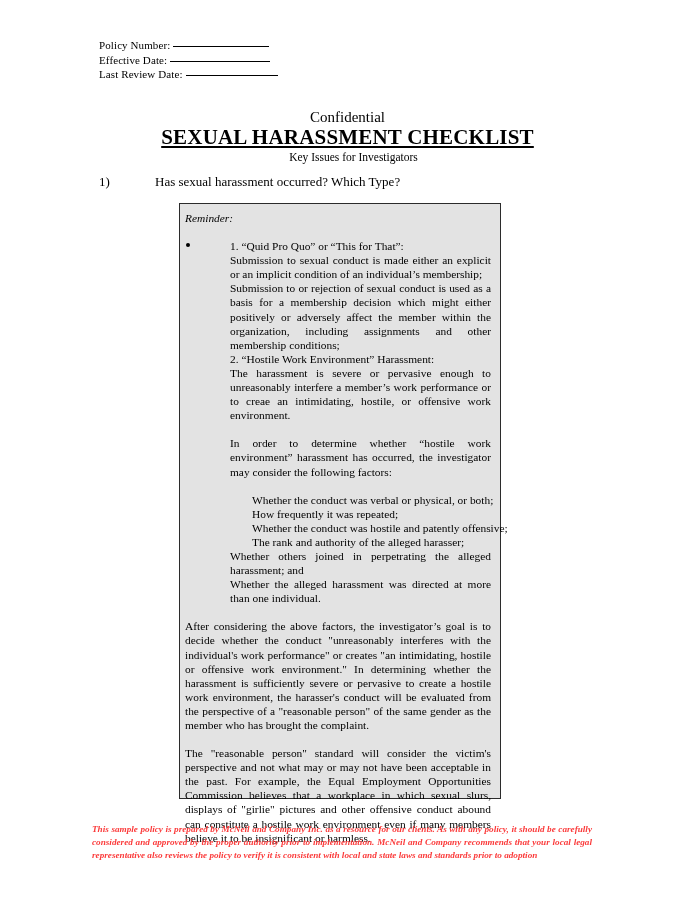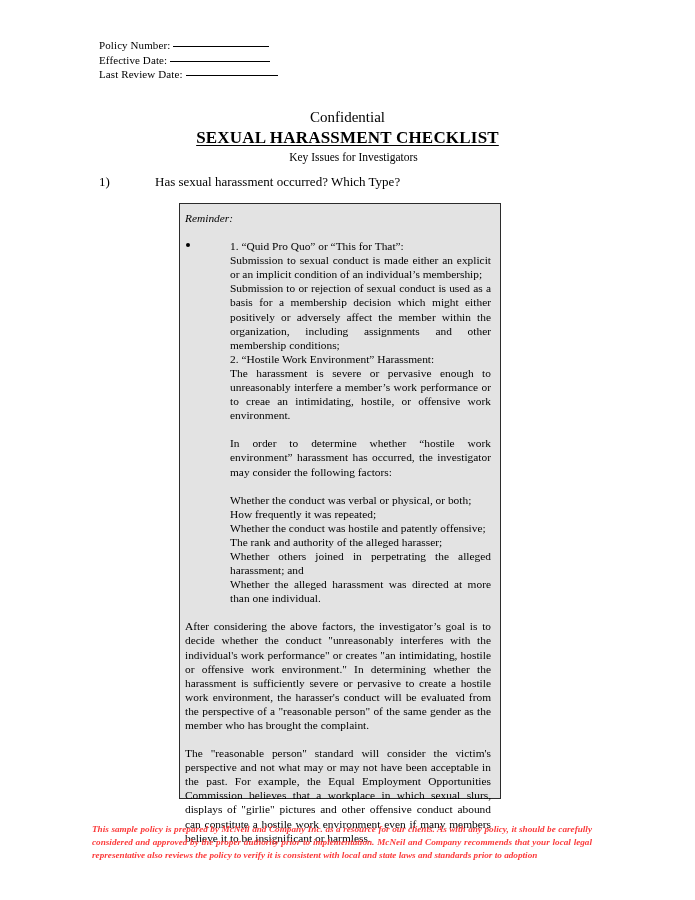--- a/index.html
+++ b/index.html
@@ -54,21 +54,21 @@
     top: 108px;
     width: 695px;
     text-align: center;
   }
   .title-confidential {
     font-size: 15px;
     font-weight: normal;
     line-height: 19px;
   }
   .title-main {
-    font-size: 17px;
+    font-size: 21px;
     font-weight: bold;
     line-height: 21px;
     text-decoration: underline;
     text-underline-offset: 2px;
     letter-spacing: 0.2px;
   }
   .title-sub {
     font-size: 11.5px;
     line-height: 17px;
     margin-top: 1px;
@@ -136,20 +136,21 @@
     height: 14px;
   }
   .indent-block {
     margin-left: 45px;
   }
   .flush-block {
     margin-left: 0;
   }
   .line {
     white-space: nowrap;
+    margin-left: 22px;
   }
 
   
   .footer {
     position: absolute;
     left: 92px;
     top: 823px;
     width: 500px;
     color: #fb3b3b;
     font-style: italic;

